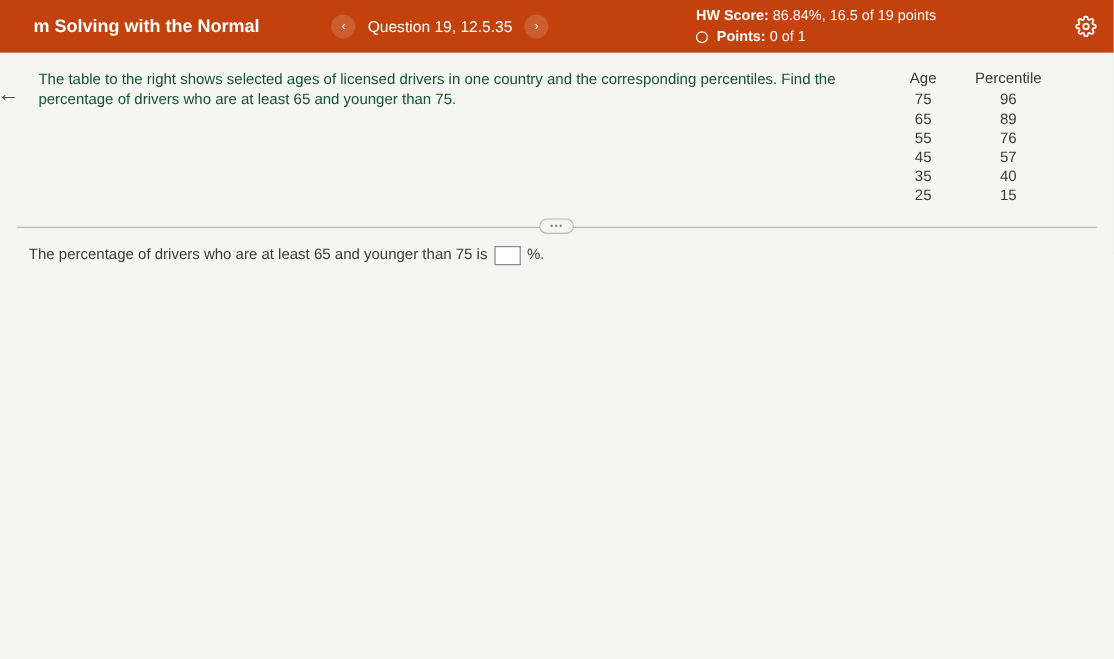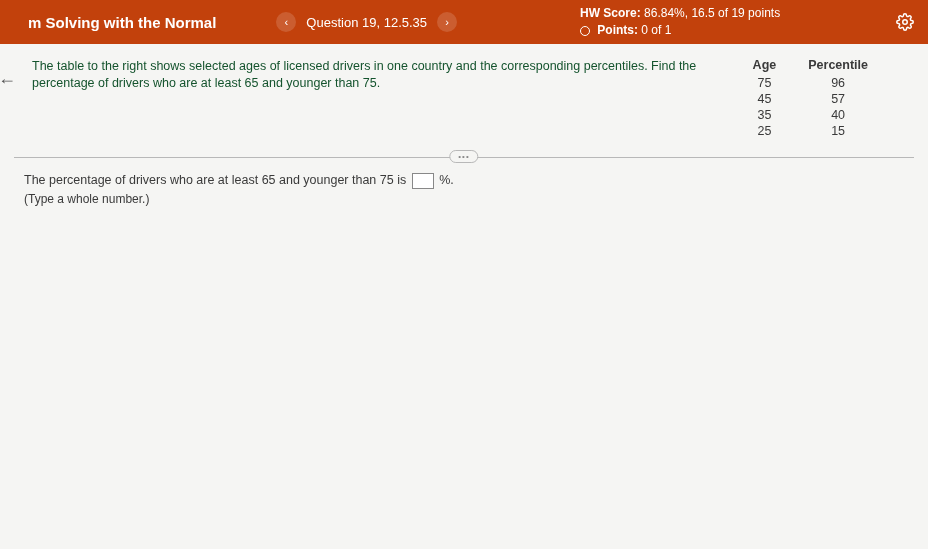--- a/index.html
+++ b/index.html
@@ -97,21 +97,21 @@
       line-height: 1.35;
       max-width: 700px;
     }
     .data-table {
       font-size: 12.5px;
       color: #3a3a3a;
       border-collapse: collapse;
       margin-right: 20px;
     }
     .data-table th {
-      font-weight: bold;
+      font-weight: normal;
       padding: 0 16px 3px 16px;
       text-align: center;
     }
     .data-table td {
       padding: 1px 16px;
       text-align: center;
       margin-top: 24px;
     }
     .divider-wrap {
       position: relative;
@@ -199,20 +199,28 @@
           <th>Age</th>
           <th>Percentile</th>
         </tr>
       </thead>
       <tbody>
         <tr>
             <td>75</td>
             <td>96</td>
           </tr>
         <tr>
+            <td>65</td>
+            <td>89</td>
+          </tr>
+        <tr>
+            <td>55</td>
+            <td>76</td>
+          </tr>
+        <tr>
             <td>45</td>
             <td>57</td>
           </tr>
         <tr>
             <td>35</td>
             <td>40</td>
           </tr>
         <tr>
             <td>25</td>
             <td>15</td>
@@ -225,15 +233,14 @@
     <hr class="divider">
     <div class="pill">•••</div>
   </div>
 
   <div class="answer-area">
     <div>
       <span>The percentage of drivers who are at least 65 and younger than 75 is</span>
       <input type="text" class="answer-box" style="">
       <span>%.</span>
     </div>
-    <div class="hint">(Type a whole number.)</div>
   </div>
 </div>
 
 </body></html>

